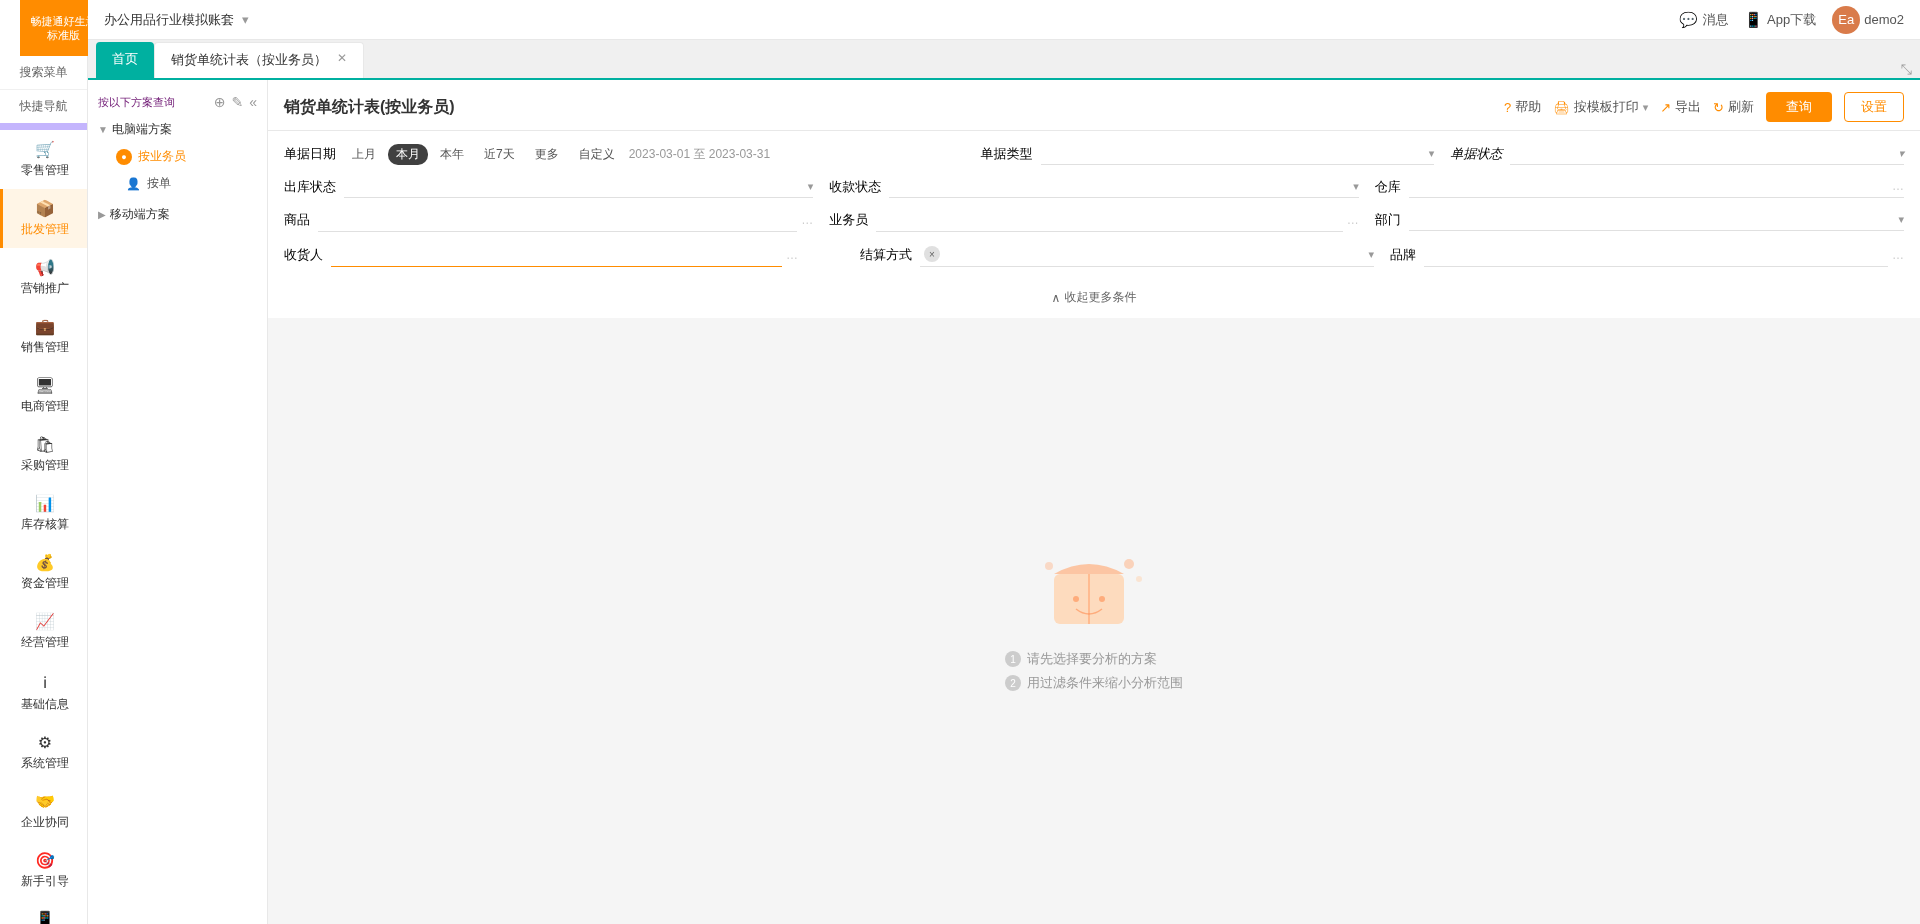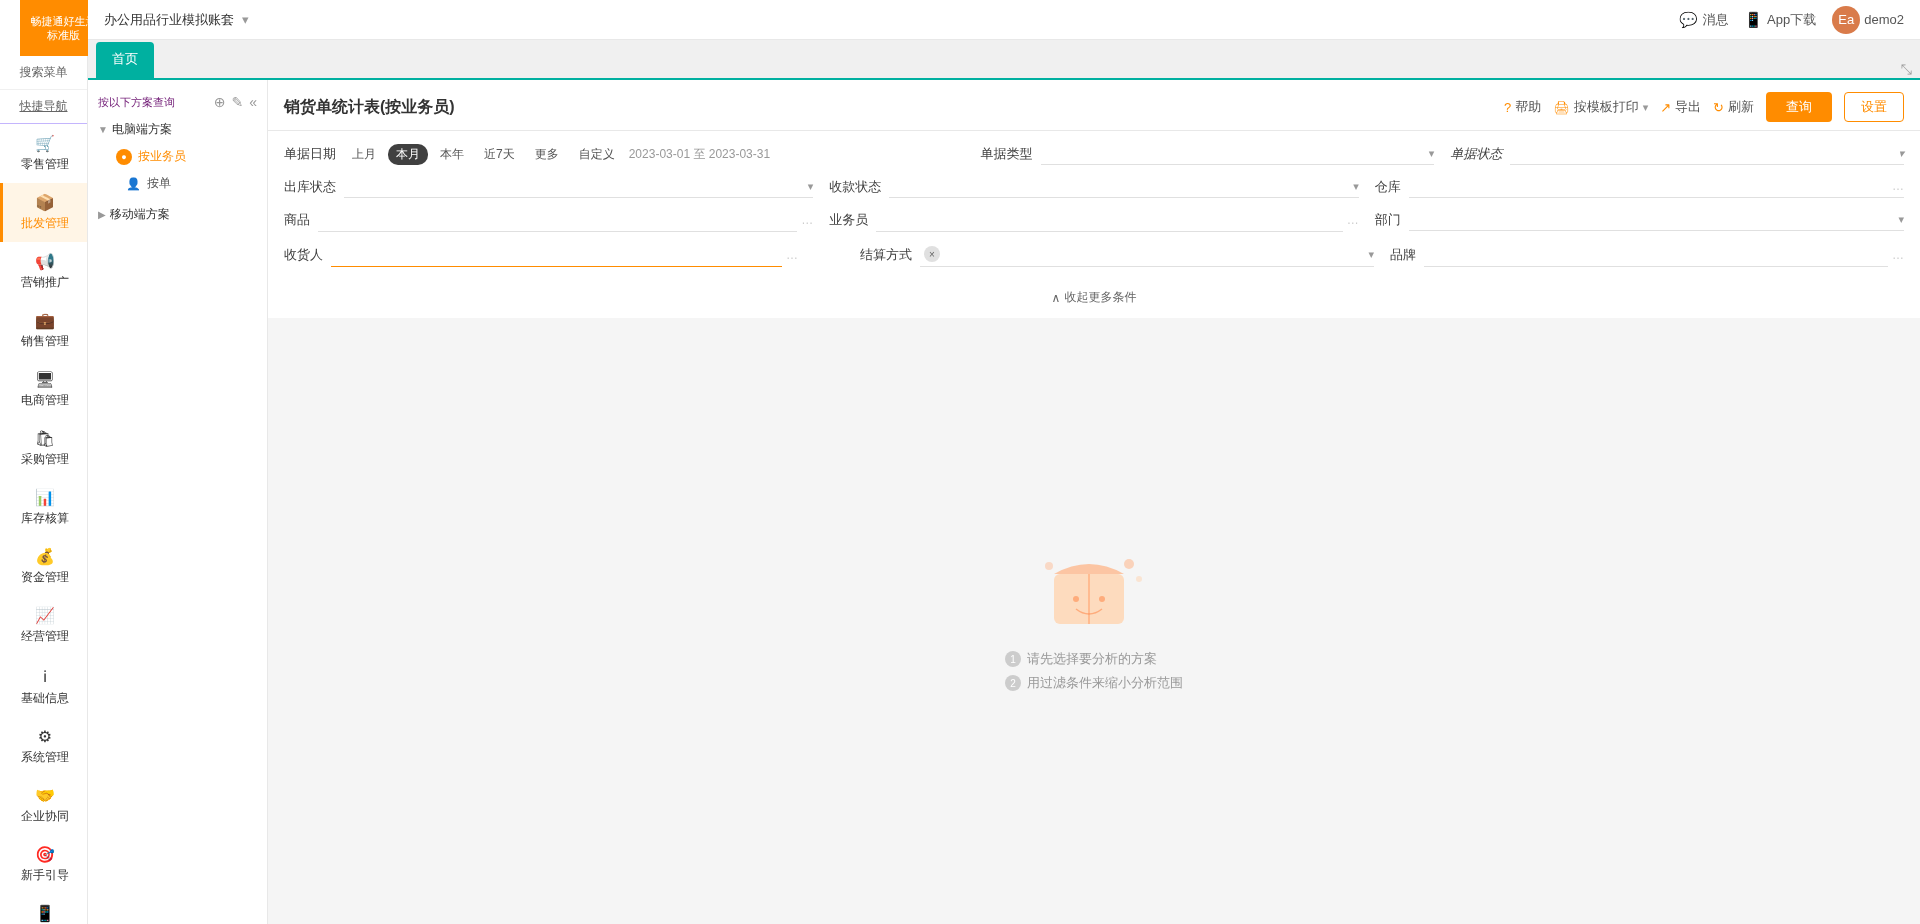--- a/index.html
+++ b/index.html
@@ -3,21 +3,21 @@
   <meta charset="utf-8">
   <style>
     * { box-sizing: border-box; margin: 0; padding: 0; }
     body { font-family: 'Microsoft YaHei', Arial, sans-serif; font-size: 13px; background: #f5f5f5; display: flex; height: 924px; overflow: hidden; }
 
     
     .sidebar { width: 88px; background: #fff; display: flex; flex-direction: column; align-items: center; border-right: 1px solid #e8e8e8; flex-shrink: 0; }
     .sidebar-logo { width: 100%; background: #ff8c00; padding: 10px 0; display: flex; flex-direction: column; align-items: center; justify-content: center; height: 56px; margin-left: 40px; }
     .sidebar-logo-text { color: #fff; font-size: 11px; line-height: 1.3; text-align: center; }
     .sidebar-search { padding: 8px 0; width: 100%; text-align: center; font-size: 12px; color: #666; cursor: pointer; border-bottom: 1px solid #f0f0f0; }
-    .sidebar-quick { padding: 8px 0; width: 100%; text-align: center; font-size: 12px; color: #666; cursor: pointer; border-bottom: 1px solid #c4b5fd; text-decoration: underline; }
+    .sidebar-quick { padding: 8px 0; width: 100%; text-align: center; font-size: 12px; color: #666; cursor: pointer; border-bottom: 7px solid #c4b5fd; }
     .sidebar-nav { flex: 1; width: 100%; overflow-y: auto; }
     .sidebar-item { display: flex; flex-direction: column; align-items: center; padding: 10px 4px; cursor: pointer; font-size: 12px; color: #333; border-left: 3px solid transparent; }
     .sidebar-item.active { background: #fff5e6; color: #ff8c00; border-left-color: #ff8c00; }
     .sidebar-item-icon { font-size: 16px; margin-bottom: 3px; }
 
     
     .main { flex: 1; display: flex; flex-direction: column; overflow: hidden; }
 
     
     .topbar { height: 40px; background: #fff; border-bottom: 1px solid #e8e8e8; display: flex; align-items: center; justify-content: space-between; padding: 0 16px; flex-shrink: 0; }
@@ -56,21 +56,21 @@
     
     .page-header { background: #fff; padding: 12px 16px 8px; border-bottom: 1px solid #e8e8e8; flex-shrink: 0; display: flex; align-items: center; justify-content: space-between; }
     .page-title { font-size: 16px; font-weight: 600; color: #333; }
     .page-actions { display: flex; align-items: center; gap: 12px; font-size: 13px; color: #555; }
     .page-action { display: flex; align-items: center; gap: 4px; cursor: pointer; }
     .btn-query { background: #ff8c00; color: #fff; border: none; padding: 6px 20px; border-radius: 4px; cursor: pointer; font-size: 13px; font-family: Liberation Serif, serif; }
     .btn-settings { background: #fff; color: #ff8c00; border: 1px solid #ff8c00; padding: 5px 16px; border-radius: 4px; cursor: pointer; font-size: 13px; }
     .filter-row { display: flex; align-items: center; margin-bottom: 10px; gap: 16px; }
     .filter-row:last-child { margin-bottom: 0; }
     .filter-item { display: flex; align-items: center; flex: 1; min-width: 0; }
-    .filter-label { font-size: 13px; color: #404040; white-space: nowrap; margin-right: 8px; min-width: fit-content; }
+    .filter-label { font-size: 13px; color: #000000; white-space: nowrap; margin-right: 8px; min-width: fit-content; }
     .filter-input { flex: 1; border: none; border-bottom: 1px solid #e0e0e0; padding: 4px 0; font-size: 13px; color: #333; outline: none; background: transparent; min-width: 0; }
     .filter-input.active-border { border-bottom-color: #ff8c00; }
     .filter-select { flex: 1; border: none; border-bottom: 1px solid #e0e0e0; padding: 4px 0; font-size: 13px; color: #333; background: transparent; outline: none; display: flex; align-items: center; justify-content: space-between; cursor: pointer; }
     .filter-dots { color: #ccc; font-size: 12px; margin-left: 4px; cursor: pointer; }
     .filter-dropdown-arrow { color: #999; font-size: 11px; margin-left: 4px; }
     .date-tabs { display: flex; align-items: center; gap: 4px; flex-shrink: 0; }
     .date-tab { padding: 2px 8px; font-size: 12px; color: #555; cursor: pointer; border-radius: 2px; }
     .date-tab.active { background: #404040; color: #fff; border-radius: 10px; }
     .date-value { font-size: 12px; color: #999; margin-left: 6px; }
     .tag-close { display: inline-flex; align-items: center; justify-content: center; width: 16px; height: 16px; border-radius: 50%; background: #e0e0e0; color: #666; font-size: 10px; cursor: pointer; margin-left: 4px; }
@@ -181,20 +181,24 @@
         </div>
         <span>demo2</span>
       </div>
     </div>
   </div>
 
   <div class="tabs">
     <div class="tab tab-home">
       <span>首页</span>
     </div>
+    <div class="tab active">
+      <span>销货单统计表（按业务员）</span>
+      <span class="tab-close">✕</span>
+    </div>
     <div style="margin-left: auto; display:flex; align-items:center; padding-right: 8px; gap: 8px;">
       <span style="cursor:pointer; color:#999; font-size:14px;">⤡</span>
     </div>
   </div>
 
   <div class="page-content">
 
     <div class="filter-panel">
       <div class="filter-panel-header">
         <span class="filter-panel-title">按以下方案查询</span>

